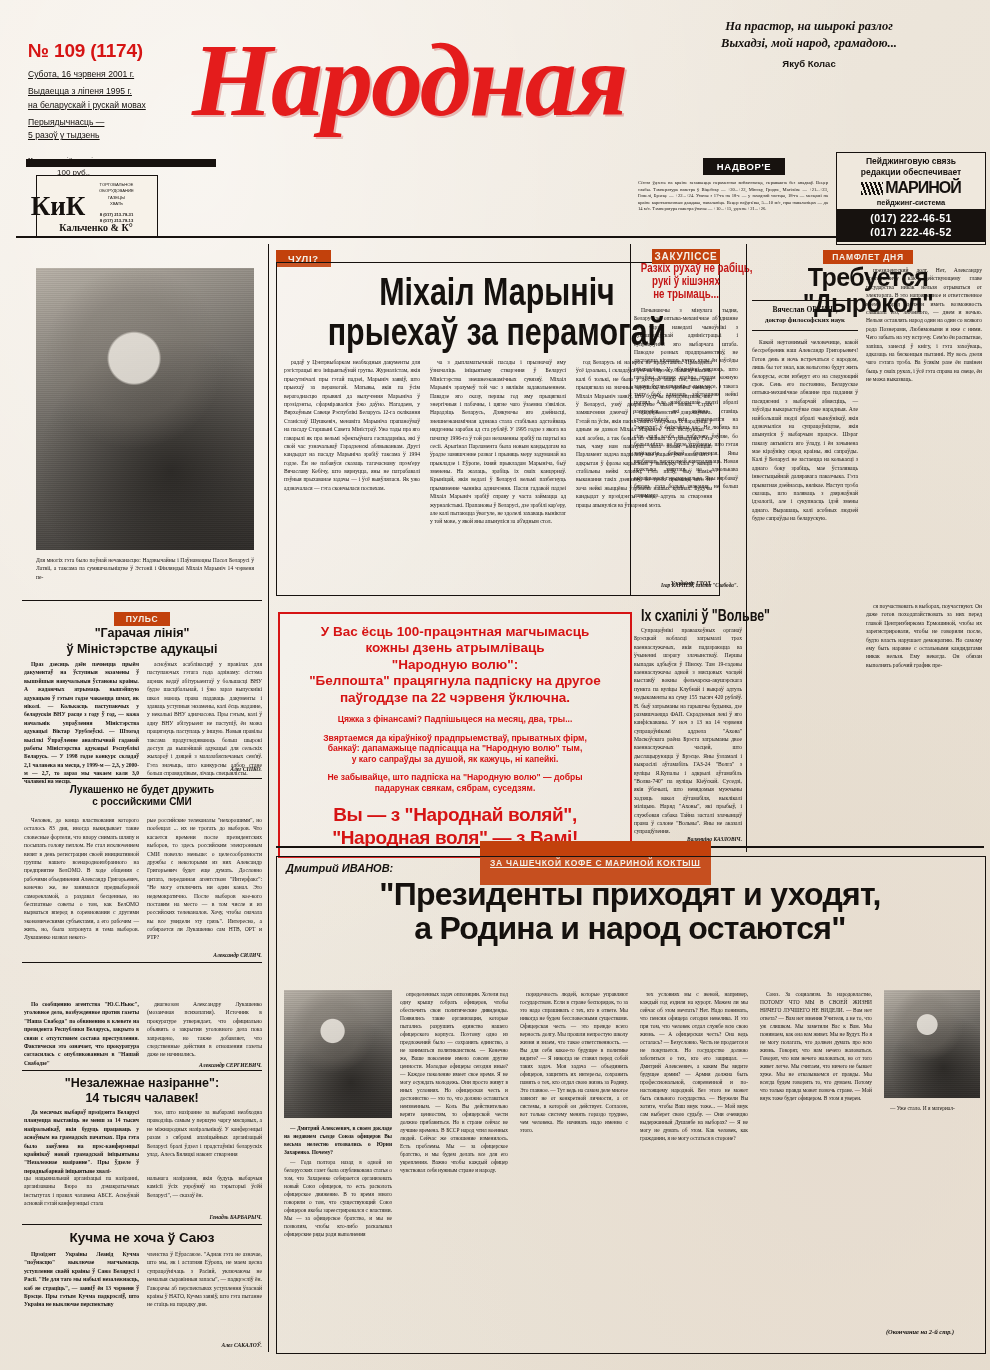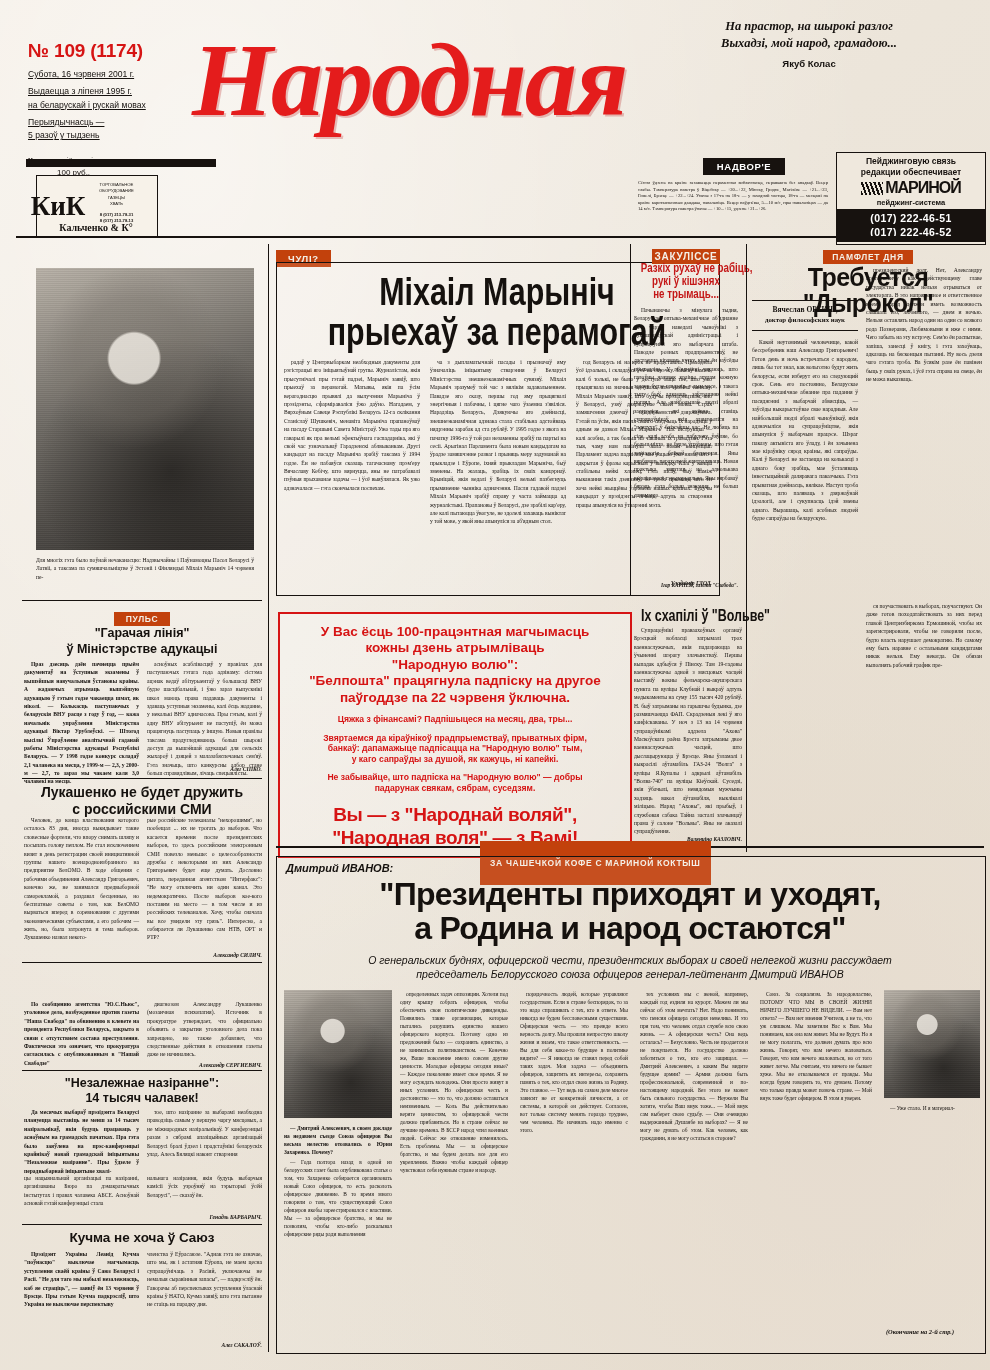--- a/index.html
+++ b/index.html
@@ -257,21 +257,21 @@
   <div class="col" style="position:absolute;left:24px;top:660px;width:115px;height:112px;">
       <p style="font-weight:700">Праз дзесяць дзён пачнецца прыём дакументаў на ўступныя экзамены ў вышэйшыя навучальныя ўстановы краіны. А жадаючых атрымаць вышэйшую адукацыю ў гэтым годзе чакаецца шмат, як ніколі. — Колькасць паступаючых у беларускія ВНУ расце з году ў год, — кажа начальнік упраўлення Міністэрства адукацыі Віктар Урублеўскі. — Штогод высілкі Ўпраўленне аналітычнай гаданай работы Міністэрства адукацыі Рэспублікі Беларусь. — У 1998 годзе конкурс складаў 2,1 чалавека на месца, у 1999-м — 2,3, у 2000-м — 2,7, то зараз мы чакаем каля 3,0 чалавекі на месца.</p>
     </div>
   <div class="col" style="position:absolute;left:147px;top:660px;width:115px;height:100px;">
       <p>асноўных асаблівасцяў у правілах для паступаючых гэтага года адзінаму: сістэма ацэнак ведаў абітурыентаў у большасці ВНУ будзе шасцібальнай, і ўжо зараз выпускнікі школ маюць права падаваць дакументы і здаваць уступныя экзамены, калі ёсць жаданне, у некалькі ВНУ адначасова. Пры гэтым, калі ў адну ВНУ абітурыент не паступіў, ён можа працягнуць паступаць у іншую. Новыя правілы таксама прадугледжваюць больш шырокі доступ да вышэйшай адукацыі для сельскіх жыхароў і дзяцей з малазабяспечаных сем'яў. Гэта значыць, што канкурсны адбор стане больш справядлівым, лічаць спецыялісты.</p>
     </div>
   <div class="byline" style="position:absolute;left:147px;top:764px;width:115px;">Алег СІПКО.</div>
 
   <div class="hr-thin" style="left:22px;top:778px;width:240px;"></div>
 
-  <div style="position:absolute;left:22px;top:784px;width:240px;text-align:center;font-family:'Liberation Sans',sans-serif;font-weight:700;font-size:14px;line-height:1.22;">
+  <div style="position:absolute;left:22px;top:784px;width:240px;text-align:center;font-family:'Liberation Sans',sans-serif;font-weight:700;font-size:10px;line-height:1.22;">
     <div>Лукашенко не будет дружить</div>
     <div>с российскими СМИ</div>
   </div>
   <div class="col" style="position:absolute;left:24px;top:816px;width:115px;height:140px;">
       <p>Человек, до конца властвования которого осталось 83 дня, иногда выкидывает такие словесные фортели, что впору снимать шляпу и посыпать голову пеплом. Не стал исключением визит в день регистрации своей инициативной группы нашего всенародноизбранного на предприятие БелОМО. В ходе общения с рабочими объединения Александр Григорьевич, конечно же, не занимался предвыборной саморекламой, а раздавал бесценные, но бесплатные советы о том, как БелОМО вырваться вперед в соревновании с другими экономическими субъектами, а его рабочим — жить, но, была затронута и тема выборов. Лукашенко назвал некото-</p>
     </div>
   <div class="col" style="position:absolute;left:147px;top:816px;width:115px;height:132px;">
       <p class="noind">рые российские телеканалы "нехорошими", но пообещал ... их не трогать до выборов. Что касается времени после президентских выборов, то здесь российским электронным СМИ повезло меньше: о целесообразности дружбы с некоторыми из них Александр Григорьевич будет еще думать. Дословно цитата, переданная агентством "Интерфакс": "Не могу отключить ни один канал. Это недемократично. После выборов кое-кого поставим на место — в том числе и из российских телеканалов. Хочу, чтобы сначала вы все увидели эту грязь". Интересно, а собирается ли Лукашенко сам НТВ, ОРТ и РТР?</p>
     </div>
   <div class="byline" style="position:absolute;left:147px;top:950px;width:115px;">Александр СИЛИЧ.</div>
@@ -334,34 +334,30 @@
   </div>
 
   <div class="hl-cond" style="position:absolute;left:628px;top:608px;width:118px;font-size:16px;text-align:center;">Іх схапілі ў "Вольве"</div>
   <div class="col" style="position:absolute;left:634px;top:626px;width:108px;height:206px;">
       <p>Супрацоўнікі праваахоўных органаў Брэсцкай вобласці затрымалі трох ваеннаслужачых, якія падазраюцца ва ўчыненні шэрагу злачынстваў. Першы выпадак адбыўся ў Пінску. Там 19-гадовы ваеннаслужачы адной з мясцовых часцей выставіў вокны фельчарска-акушэрскага пункта па вуліцы Клубнай і выкраў адтуль медыкаменты на суму 155 тысяч 420 рублёў. Н. быў затрыманы на гарышчы будынка, дзе размяшчаецца ФАП. Скрадзеныя лекі ў яго канфіскаваны. У ноч з 13 на 14 чэрвеня супрацоўнікамі аддзела "Ахова" Маскоўскага раёна Брэста затрыманы двое ваеннаслужачых часцей, што дыслацыруюцца ў Брэсце. Яны ўзламалі і выкрасілі аўтамабіль ГАЗ-24 "Волга" з вуліцы Я.Купалы і адкрылі аўтамабіль "Волва-740" па вуліцы Кіеўскай. Суседзі, якія ўбачылі, што невядомыя мужчыны ходзяць вакол аўтамабіля, выклікалі міліцыю. Наряд "Аховы", які прыбыў, і службовая сабака Тайна засталі злачынцаў прама ў салоне "Вольвы". Яны не аказалі супраціўлення.</p>
     </div>
   <div class="byline" style="position:absolute;left:634px;top:834px;width:108px;font-size:5.4px;">Валянціна КАЗЛОВІЧ.</div>
 
   <div class="hr-thick" style="left:276px;top:846px;width:708px;"></div>
   <div style="position:absolute;left:480px;top:841px;">
-    <span class="tag" style="font-size:8.5px;padding:17px 10px;">ЗА ЧАШЕЧКОЙ КОФЕ С МАРИНОЙ КОКТЫШ</span>
+    <span class="tag" style="font-size:8.5px;padding:17px 10px;text-decoration:underline;">ЗА ЧАШЕЧКОЙ КОФЕ С МАРИНОЙ КОКТЫШ</span>
   </div>
 
   <div class="boxed" style="position:absolute;left:276px;top:856px;width:708px;height:496px;background:rgba(255,255,255,.08);"></div>
 
   <div style="position:absolute;left:286px;top:862px;font-style:italic;font-weight:700;font-size:11px;font-family:'Liberation Sans',sans-serif;">Дмитрий ИВАНОВ:</div>
 
   <div class="hl-blk" style="position:absolute;left:286px;top:878px;width:688px;font-size:32px;text-align:center;letter-spacing:-.7px;">"Президенты приходят и уходят,</div>
   <div class="hl-blk" style="position:absolute;left:286px;top:912px;width:688px;font-size:32px;text-align:center;letter-spacing:-.7px;">а Родина и народ остаются"</div>
 
-  <div style="position:absolute;left:286px;top:953px;width:688px;text-align:center;font-style:italic;font-size:10.5px;line-height:1.38;font-family:'Liberation Sans',sans-serif;">
-    <div>О генеральских буднях, офицерской чести, президентских выборах и своей нелегкой жизни рассуждает</div>
-    <div>председатель Белорусского союза офицеров генерал-лейтенант Дмитрий ИВАНОВ</div>
-  </div>
 
   <div class="photo" style="position:absolute;left:284px;top:990px;width:108px;height:128px;"></div>
   <div class="photo" style="position:absolute;left:884px;top:990px;width:96px;height:108px;"></div>
 
   <div class="iv-col" style="position:absolute;left:284px;top:1124px;width:108px;height:224px;">
     <p class="noind" style="font-weight:700">— Дмитрий Алексеевич, в своем докладе на недавнем съезде Союза офицеров Вы весьма нелестно отозвались о Юрии Захаренко. Почему?</p>
     <p class="noind">— Года полтора назад в одной из белорусских газет была опубликована статья о том, что Захаренко собирается организовать новый Союз офицеров, то есть расколоть офицерское движение. В то время много говорили о том, что существующий Союз офицеров якобы зареестрировался с властями. Мы — за офицерское братство, и мы не позволим, чтобы кто-либо раскалывал офицерские ряды ради выполнения</p>
   </div>
   <div class="iv-col" style="position:absolute;left:400px;top:990px;width:108px;height:358px;">
     <p class="noind">определенных задач оппозиции. Хотели под одну крышу собрать офицеров, чтобы обеспечить свои политические дивиденды. Появились такие организации, которые пытались разрушить единство нашего офицерского корпуса. Поэтому одно из предложений было — сохранить единство, а не заниматься политиканством. — Конечно же, Ваше поколение имело совсем другие ценности. Молодые офицеры сегодня иные? — Каждое поколение имеет свое время. Я не могу осуждать молодежь. Они просто живут в иных условиях. Но офицерская честь и достоинство — это то, что должно оставаться неизменным. — Коль Вы действительно верите ценностям, то офицерской чести должно прибавиться. Но в стране сейчас не лучшие времена. В БССР народ чтил военных людей. Сейчас же отношение изменилось. Есть проблемы. Мы — за офицерское братство, и мы будем делать все для его укрепления. Важно чтобы каждый офицер чувствовал себя нужным стране и народу.</p>

